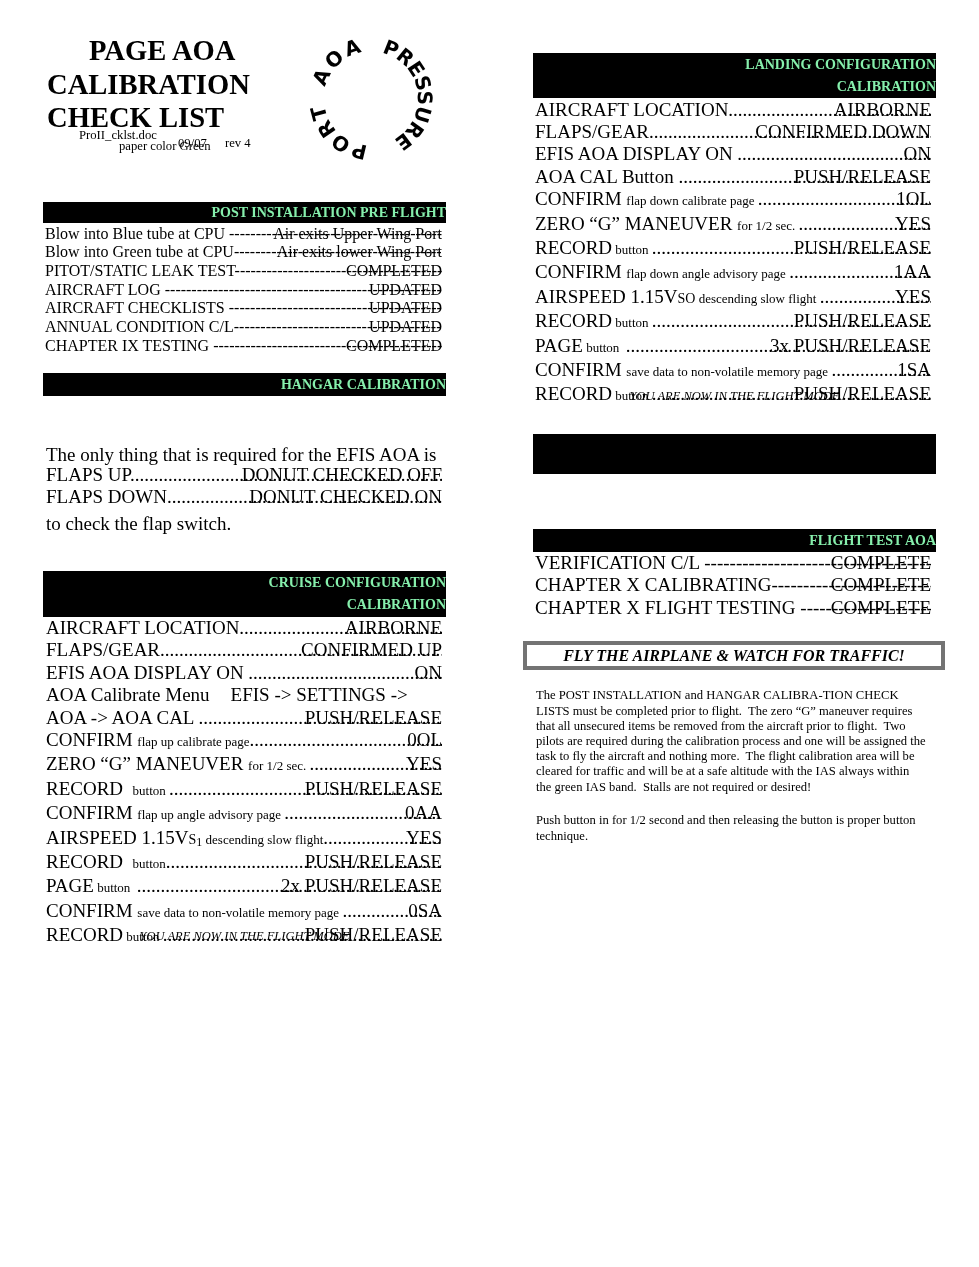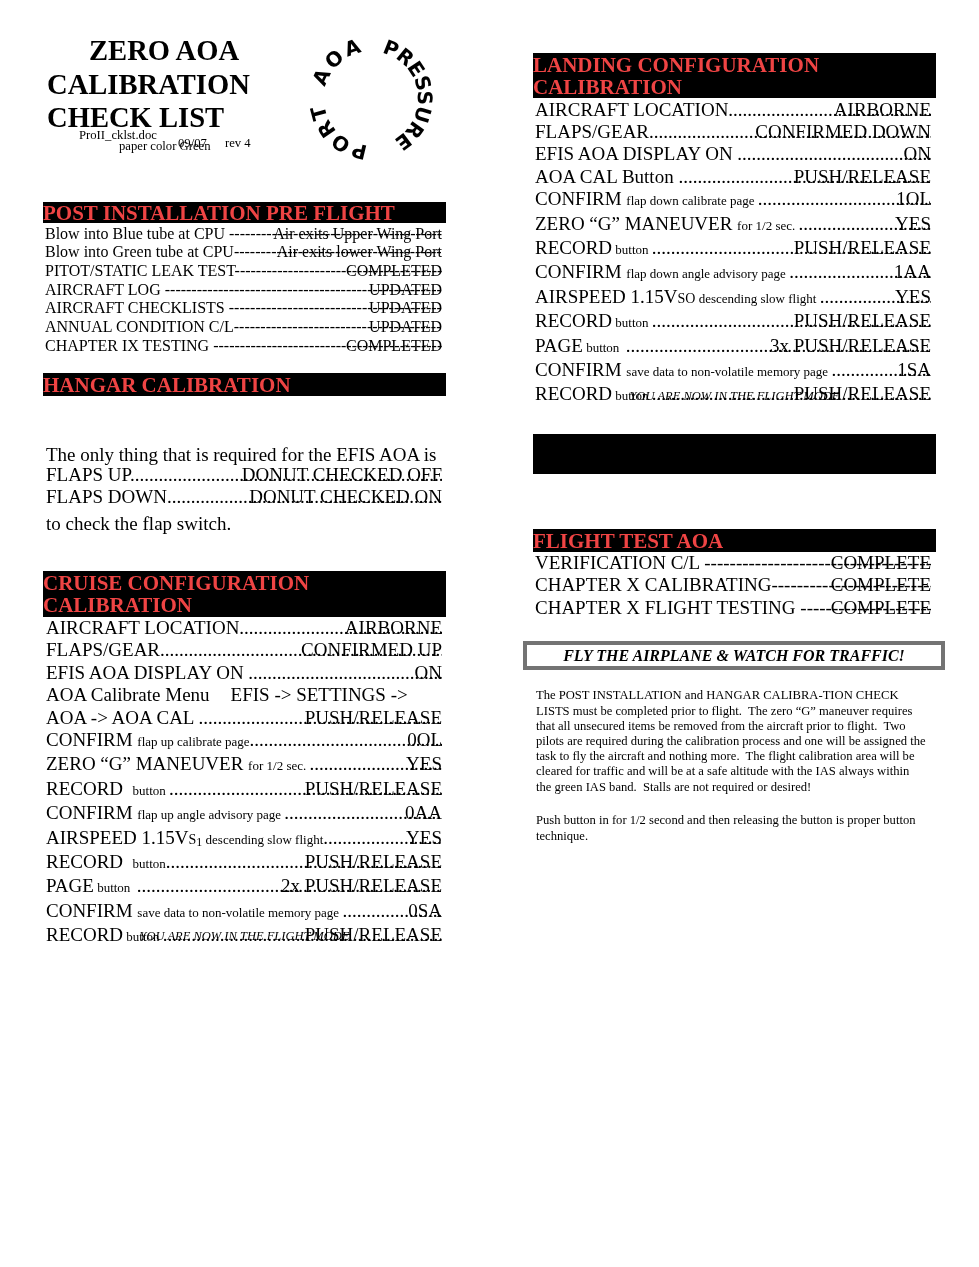--- a/index.html
+++ b/index.html
@@ -12,22 +12,22 @@
 
     
     .title-line { position: absolute; font-weight: bold; font-size: 28.6px; line-height: 33.5px; white-space: nowrap; }
     .meta { position: absolute; font-size: 12.7px; line-height: 14px; white-space: nowrap; }
 
     
     .logo text { font-family: "DejaVu Sans", sans-serif; font-weight: bold; font-size: 20px; fill: #000; }
 
     
     .bar {
-      position: absolute; background: #000; color: #ef4444; text-align: left;
-      font-weight: bold; font-size: 21px; line-height: 22px; white-space: nowrap;
+      position: absolute; background: #000; color: #86efac; text-align: right;
+      font-weight: bold; font-size: 14px; line-height: 22px; white-space: nowrap;
     }
     .bar .bl { display: block; }
 
     
     .rows { position: absolute; }
     .row { overflow: hidden; white-space: nowrap; }
     .row .val { float: right; background: #fff; white-space: pre; }
     .row .lbl { white-space: pre; }
     .row .note { white-space: pre; font-size: 13px; }
     .row .lead { white-space: nowrap; }
@@ -47,21 +47,21 @@
       border: 4px solid #737373; text-align: center; font-weight: bold; font-style: italic;
       font-size: 16px; line-height: 21px; white-space: nowrap;
     }
     .notes { position: absolute; left: 536px; width: 400px; font-size: 12.6px; line-height: 15.2px; }
     .notes .nl { display: block; white-space: pre; }
   </style>
 </head>
 <body>
 
 <div>
-  <div class="title-line" style="left:89px; top:34px;">ZERO AOA</div>
+  <div class="title-line" style="left:89px; top:34px;">PAGE AOA</div>
   <div class="title-line" style="left:47px; top:67.5px;">CALIBRATION</div>
   <div class="title-line" style="left:47px; top:101px;">CHECK LIST</div>
 </div>
 <div class="meta" style="left:79px; top:128px;">ProII_cklst.doc</div>
 <div class="meta" style="left:178px; top:136px;">09/07</div>
 <div class="meta" style="left:225px; top:136px;">rev 4</div>
 <div class="meta" style="left:119px; top:139px;">paper color Green</div>
 
 <svg class="abs logo" style="left:300px; top:30px;" width="145" height="140" viewBox="0 0 145 140">
   <path id="logo-circle" d="M 71,115.5 A 47,47 0 1,1 71,21.5 A 47,47 0 1,1 71,115.5" fill="none" stroke="none"></path>

